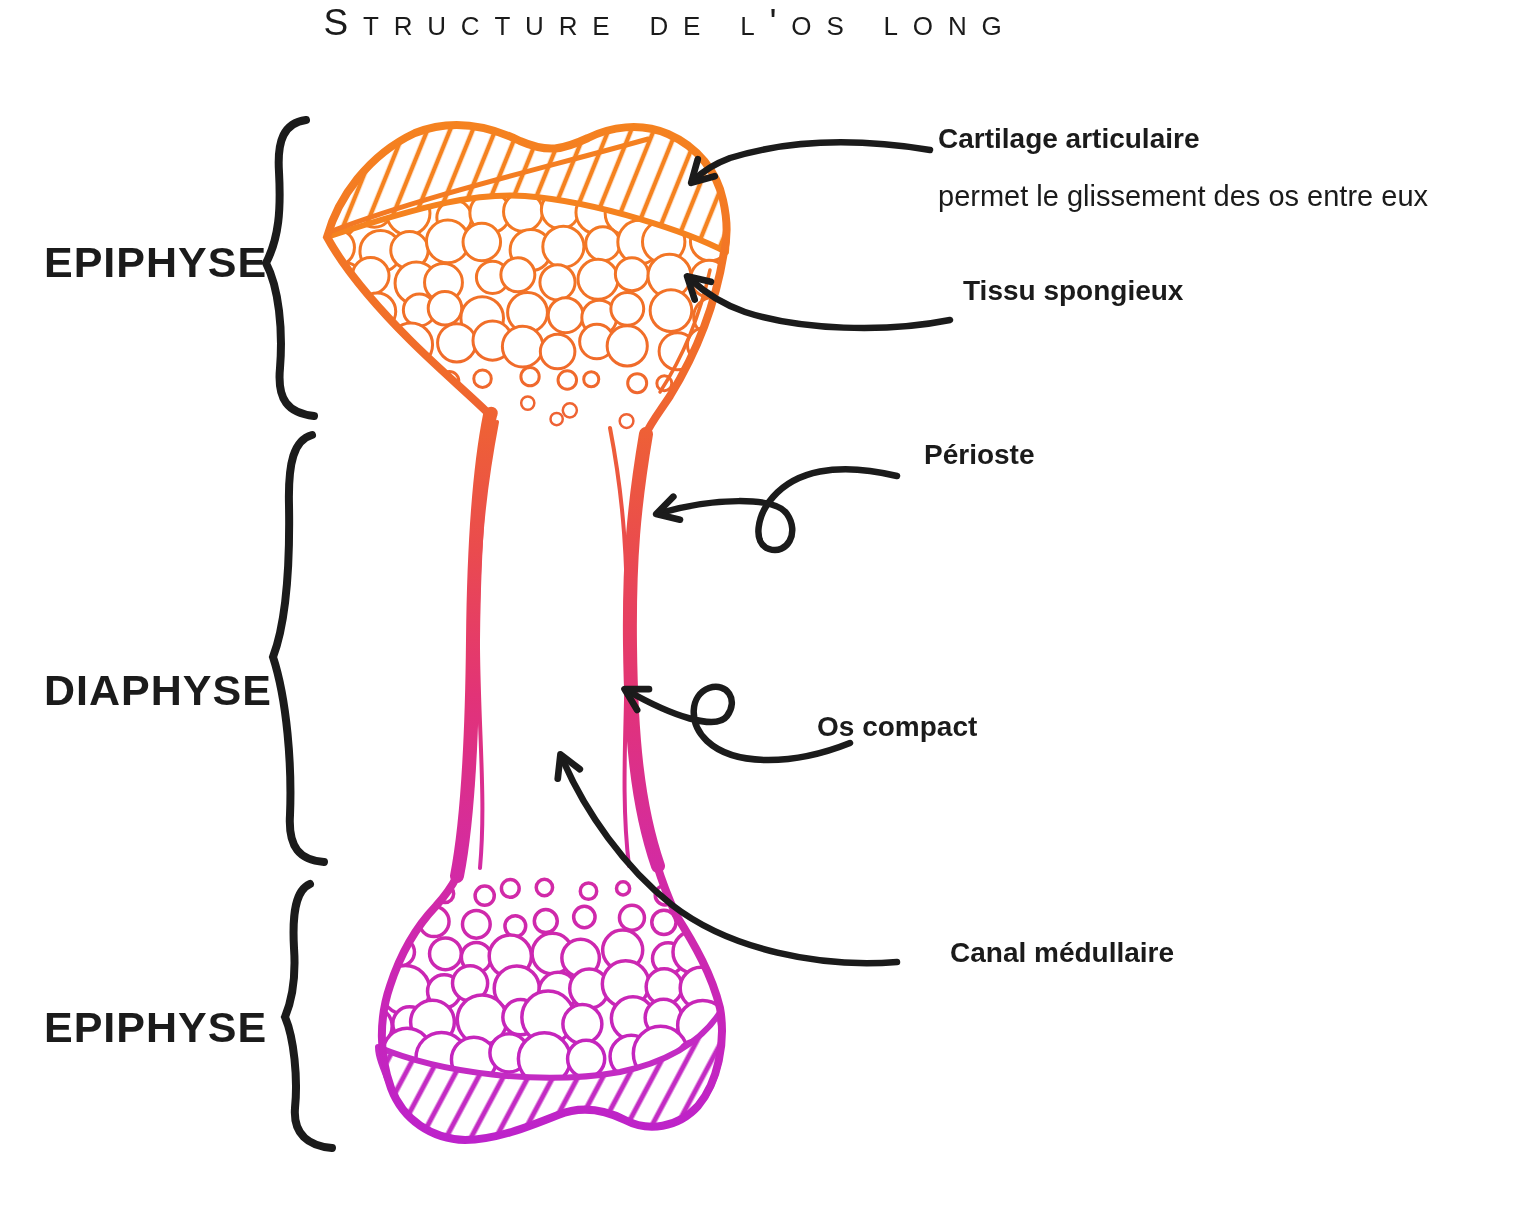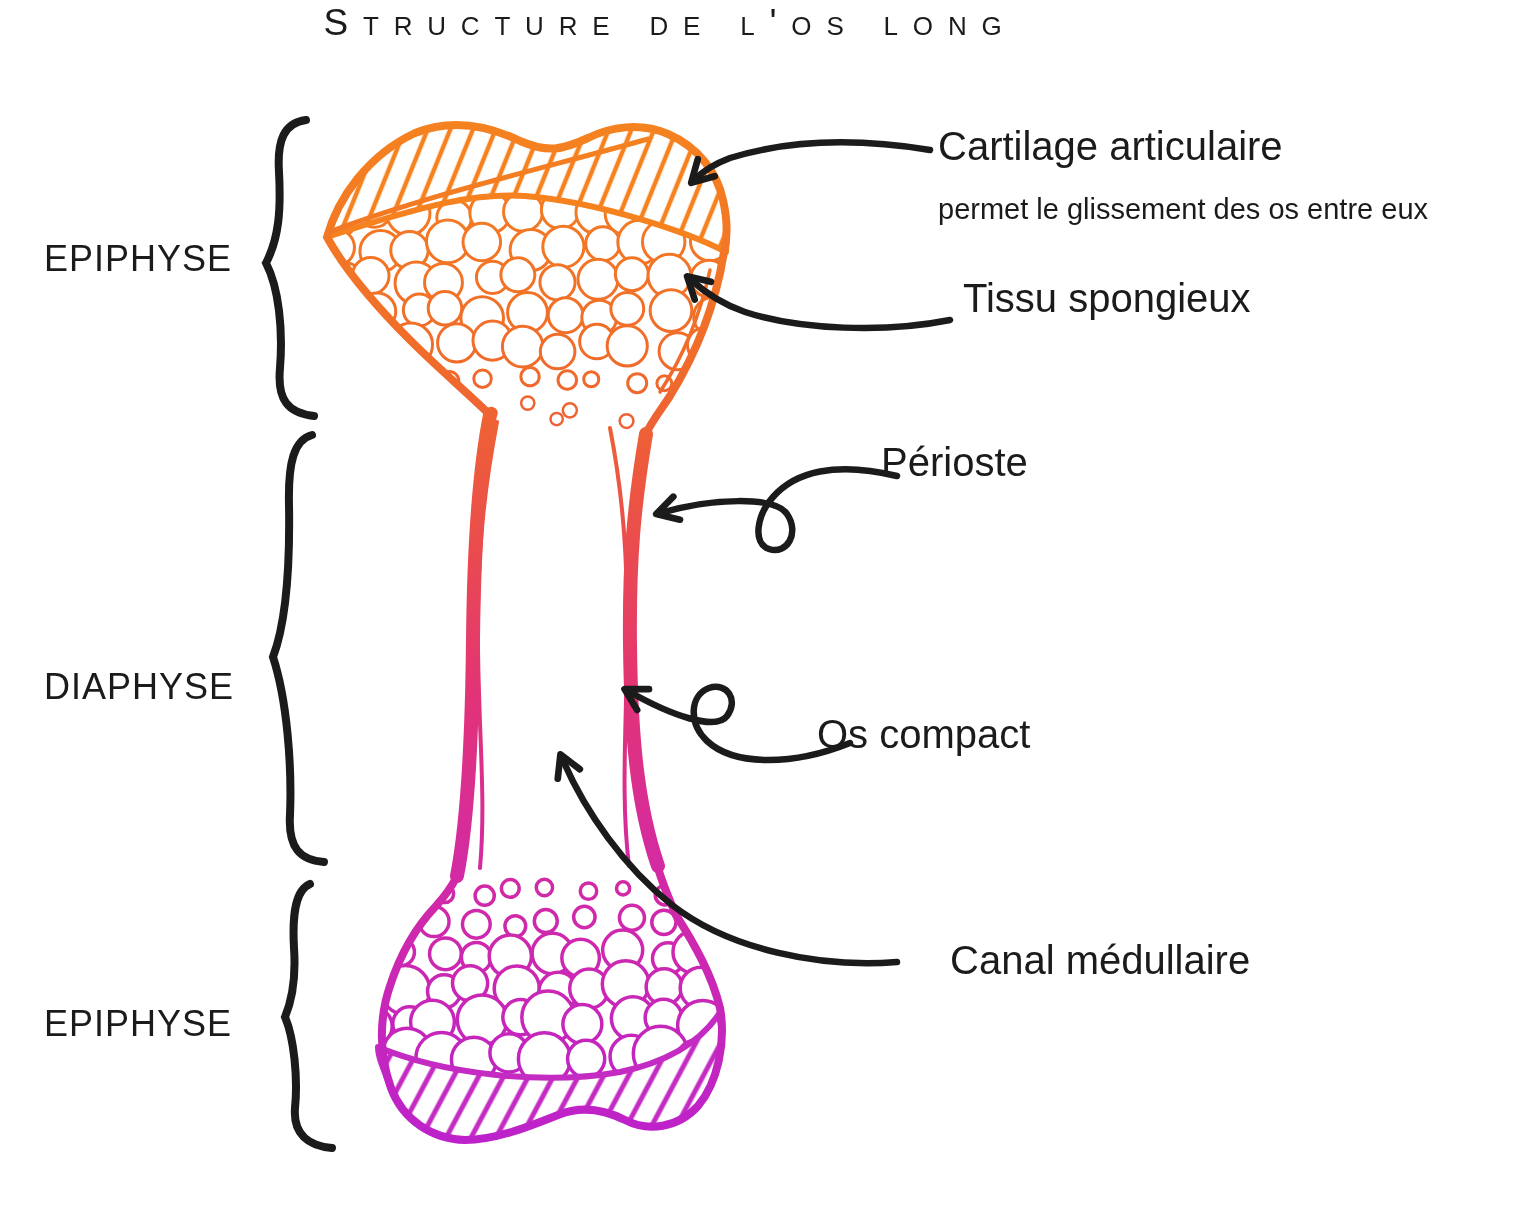--- a/index.html
+++ b/index.html
@@ -1,30 +1,30 @@
 <!DOCTYPE html>
 <html style="--ink: #1b1b1b;"><head>
 <meta charset="utf-8">
 <style>
   html,body{margin:0;padding:0;background:#fff;}
   #stage{position:relative;width:1536px;height:1215px;background:#fff;overflow:hidden;
          font-family:"Liberation Sans",sans-serif;color:var(--ink,#1b1b1b);}
   #bone-svg{position:absolute;left:0;top:0;}
   .title{position:absolute;left:295px;top:2px;width:750px;text-align:center;
          font-size:37px;font-variant:small-caps;letter-spacing:0.40em;font-weight:500;}
-  .side-label{position:absolute;font-size:36px;font-weight:400;letter-spacing:1px;}
+  .side-label{position:absolute;font-size:43px;font-weight:700;letter-spacing:1px;}
   .lbl-epi-top{left:44px;top:238px;}
   .lbl-dia{left:44px;top:666px;}
   .lbl-epi-bot{left:44px;top:1003px;}
   .ann{position:absolute;}
-  .ann .main{font-size:40px;font-weight:400;line-height:1.1;}
+  .ann .main{font-size:28px;font-weight:700;line-height:1.1;}
   .ann .sub{font-size:29px;font-weight:400;margin-top:25px;}
   .ann-cartilage{left:938px;top:124px;}
   .ann-tissu{left:963px;top:276px;}
-  .ann-perioste{left:881px;top:440px;}
+  .ann-perioste{left:924px;top:440px;}
   .ann-oscompact{left:817px;top:712px;}
   .ann-canal{left:906px;top:938px;margin-left:44px;}
   .ink{stroke:var(--ink,#1b1b1b);}
 </style>
 </head>
 <body>
 
 <div id="stage">
 
   <svg id="bone-svg" width="1536" height="1215" viewBox="0 0 1536 1215">

